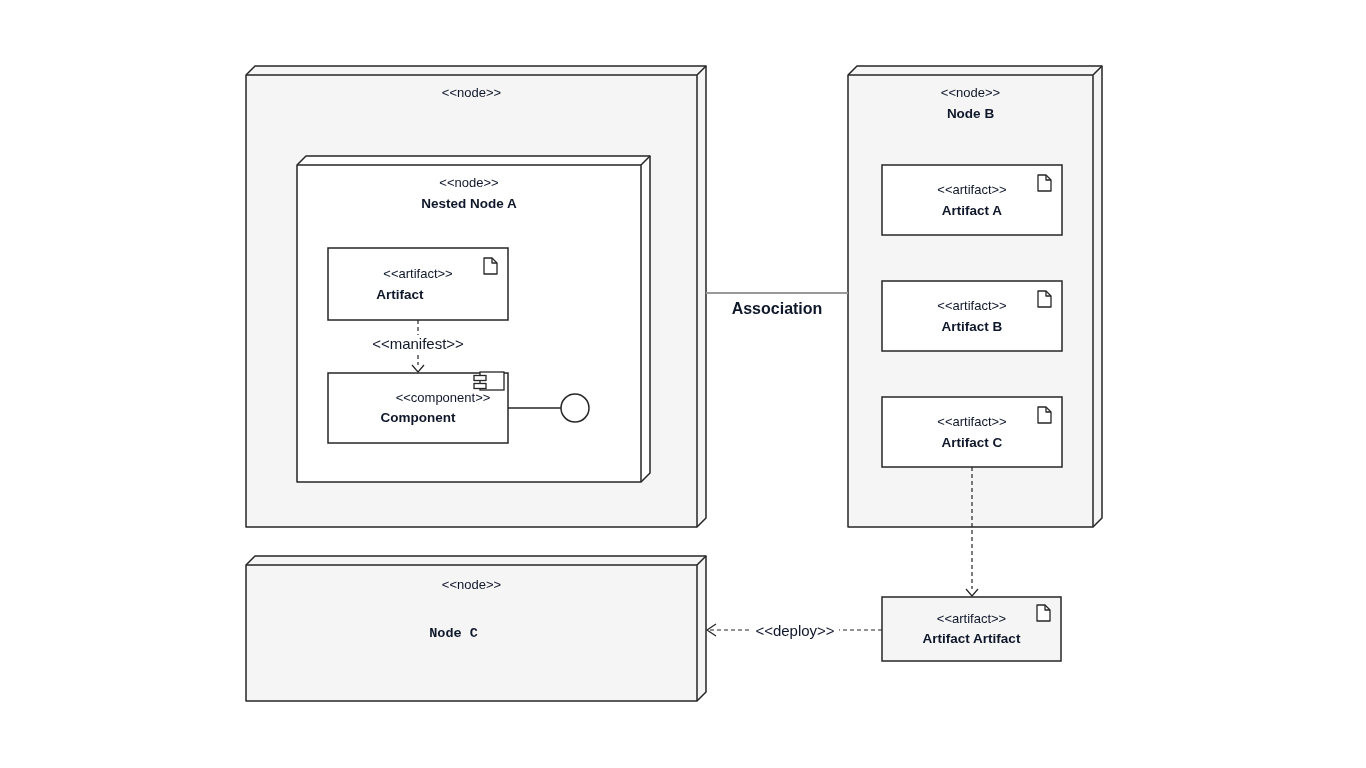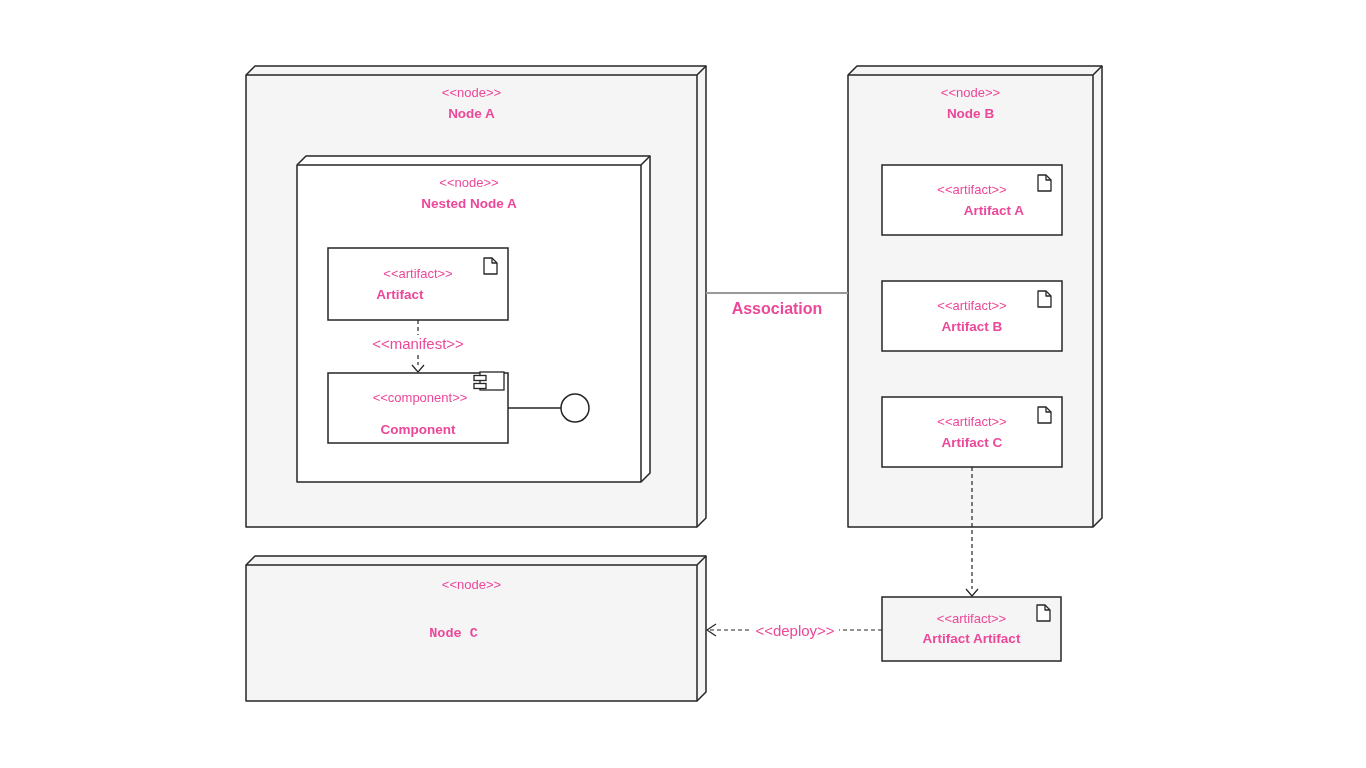--- a/index.html
+++ b/index.html
@@ -7,21 +7,21 @@
     position:relative;
     width:1366px;height:768px;
     background:#ffffff;
     font-family:"Liberation Sans", sans-serif;
     overflow:hidden;
   }
   #shapes{position:absolute;left:0;top:0;width:1366px;height:768px;}
   .lbl{
     position:absolute;
     text-align:center;
-    color:#ec4899;
+    color:#0f172a;
     line-height:16px;
     font-size:13px;
     white-space:nowrap;
     pointer-events:none;
   }
   .stereo{font-weight:400;}
   .name{font-weight:700;font-size:13.5px;}
   .edge-label{font-size:16px;font-weight:700;}
   .small-edge{font-size:15px;line-height:13px;}
   .small-edge span{background:#ffffff;padding:0 4px;}
@@ -104,36 +104,35 @@
       <path d="M1038,407 h8 l5,5 v11 h-13 Z"></path>
         <path d="M1046,407 v5 h5" fill="none"></path>
     </g>
     <g fill="#ffffff" stroke="#262626" stroke-width="1.3" stroke-linejoin="round">
       <path d="M1037,605 h8 l5,5 v11 h-13 Z"></path>
         <path d="M1045,605 v5 h5" fill="none"></path>
     </g>
   </svg>
 
   <div class="lbl stereo" style="left:246px;top:85px;width:451px;">&lt;&lt;node&gt;&gt;</div>
-  <div class="lbl name" style="left:246px;top:106px;width:451px;">Node A</div>
 
   <div class="lbl stereo" style="left:297px;top:175px;width:344px;">&lt;&lt;node&gt;&gt;</div>
   <div class="lbl name" style="left:297px;top:196px;width:344px;">Nested Node A</div>
 
   <div class="lbl stereo" style="left:328px;top:266px;width:180px;">&lt;&lt;artifact&gt;&gt;</div>
   <div class="lbl name" style="left:328px;top:287px;width:144px;">Artifact</div>
 
-  <div class="lbl stereo" style="left:316px;top:390px;width:208px;">&lt;&lt;component&gt;&gt;</div>
-  <div class="lbl name" style="left:328px;top:410px;width:180px;margin-top:12px;">Component</div>
+  <div class="lbl stereo" style="left:339px;top:390px;width:208px;">&lt;&lt;component&gt;&gt;</div>
+  <div class="lbl name" style="left:328px;top:410px;width:180px;">Component</div>
 
   <div class="lbl stereo" style="left:848px;top:85px;width:245px;">&lt;&lt;node&gt;&gt;</div>
   <div class="lbl name" style="left:848px;top:106px;width:245px;">Node B</div>
 
   <div class="lbl stereo" style="left:882px;top:182px;width:180px;">&lt;&lt;artifact&gt;&gt;</div>
-  <div class="lbl name" style="left:882px;top:203px;width:180px;padding-left:22px;">Artifact A</div>
+  <div class="lbl name" style="left:882px;top:203px;width:180px;">Artifact A</div>
 
   <div class="lbl stereo" style="left:882px;top:298px;width:180px;">&lt;&lt;artifact&gt;&gt;</div>
   <div class="lbl name" style="left:882px;top:319px;width:180px;">Artifact B</div>
 
   <div class="lbl stereo" style="left:882px;top:414px;width:180px;">&lt;&lt;artifact&gt;&gt;</div>
   <div class="lbl name" style="left:882px;top:435px;width:180px;">Artifact C</div>
 
   <div class="lbl stereo" style="left:246px;top:577px;width:451px;">&lt;&lt;node&gt;&gt;</div>
   <div class="lbl name" style="left:246px;top:626px;width:415px;font-family:Liberation Mono, monospace;">Node C</div>
 

